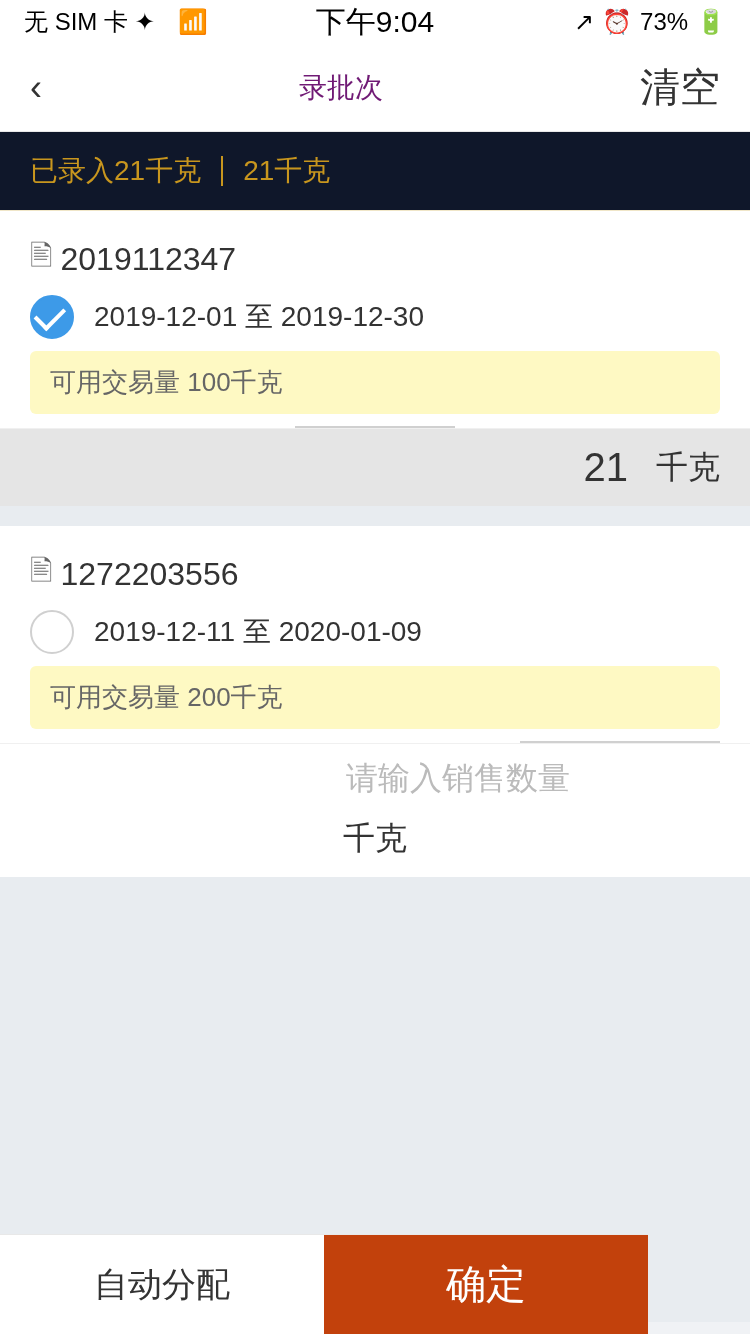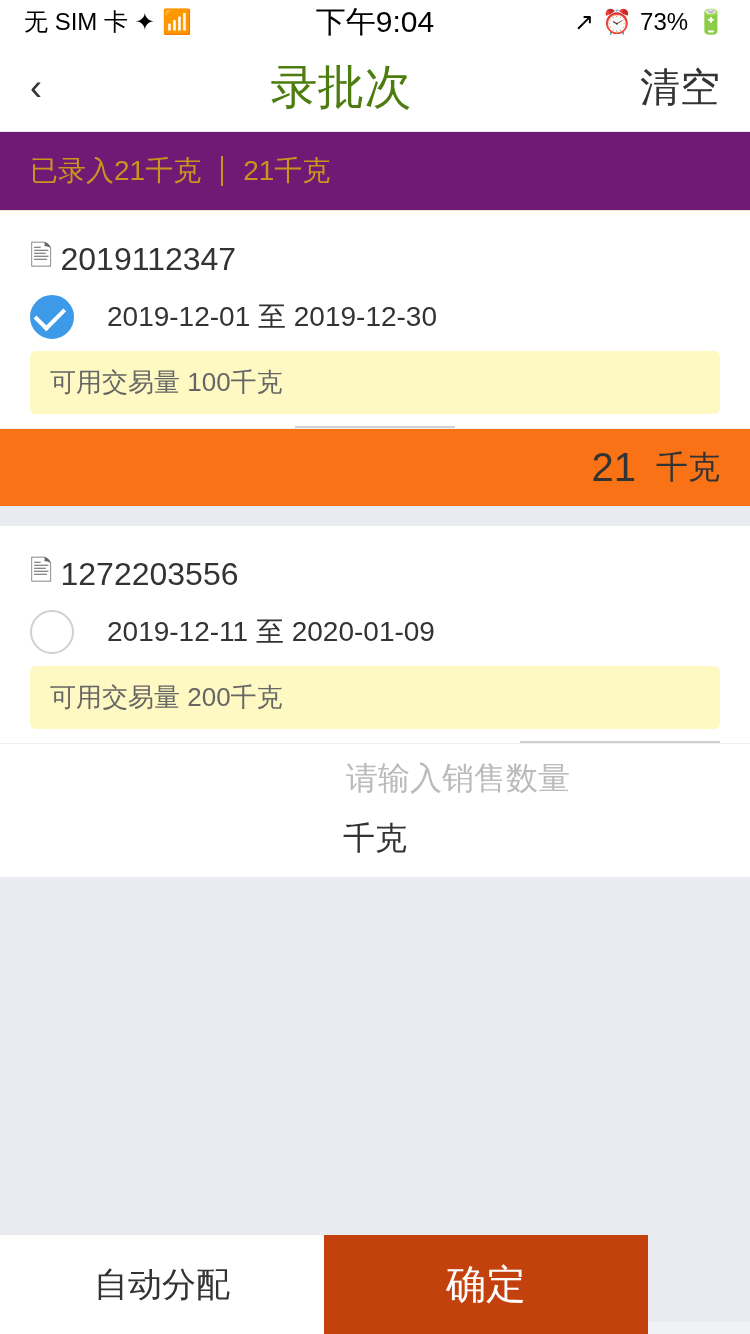--- a/index.html
+++ b/index.html
@@ -21,21 +21,21 @@
       display: flex;
       align-items: center;
       justify-content: space-between;
       padding: 0 24px;
       font-size: 26px;
       color: #000;
     }
     .status-left {
       display: flex;
       align-items: center;
-      gap: 8px;
+      gap: 24px;
       font-size: 24px;
     }
     .status-center {
       font-size: 30px;
       font-weight: 500;
       position: absolute;
       left: 50%;
       transform: translateX(-50%);
     }
     .status-right {
@@ -55,33 +55,33 @@
       justify-content: space-between;
       padding: 0 30px;
       border-bottom: 1px solid #e8e8e8;
     }
     .nav-back {
       font-size: 36px;
       color: #333;
       cursor: pointer;
     }
     .nav-title {
-      font-size: 47px;
+      font-size: 28px;
       font-weight: 500;
-      color: #4d7c0f;
+      color: #701a75;
     }
     .nav-clear {
       font-size: 40px;
       color: #333;
     }
 
     
     .info-banner {
       width: 750px;
-      background: #701a75;
+      background: #0f172a;
       padding: 20px 30px;
       display: flex;
       align-items: center;
       gap: 20px;
       border-bottom: 1px solid #f0e6c8;
     }
     .info-label {
       font-size: 28px;
       color: #c8961e;
     }
@@ -115,21 +115,21 @@
     .batch-id {
       font-size: 32px;
       color: #333;
       font-weight: 500;
     }
 
     .batch-row {
       padding: 4px 30px 8px 30px;
       display: flex;
       align-items: center;
-      gap: 33px;
+      gap: 20px;
     }
     .radio-circle {
       width: 44px;
       height: 44px;
       border-radius: 50%;
       border: 2px solid #d0d0d0;
       background: #fff;
       flex-shrink: 0;
       display: flex;
       align-items: center;
@@ -157,26 +157,26 @@
       margin: 4px 30px 12px 30px;
       background: #fef9c3;
       border-radius: 6px;
       padding: 14px 20px;
       font-size: 26px;
       color: #666;
     }
 
     
     .amount-row {
-      background: #f97316;
+      background: #e5e5e5;
       padding: 16px 30px;
       display: flex;
       align-items: center;
       justify-content: flex-end;
-      gap: 20px;
+      gap: 28px;
       border-top: 1px solid #f0f0f0;
     }
     .amount-value {
       font-size: 40px;
       color: #333;
       font-weight: 400;
     }
     .amount-unit {
       font-size: 32px;
       color: #333;

